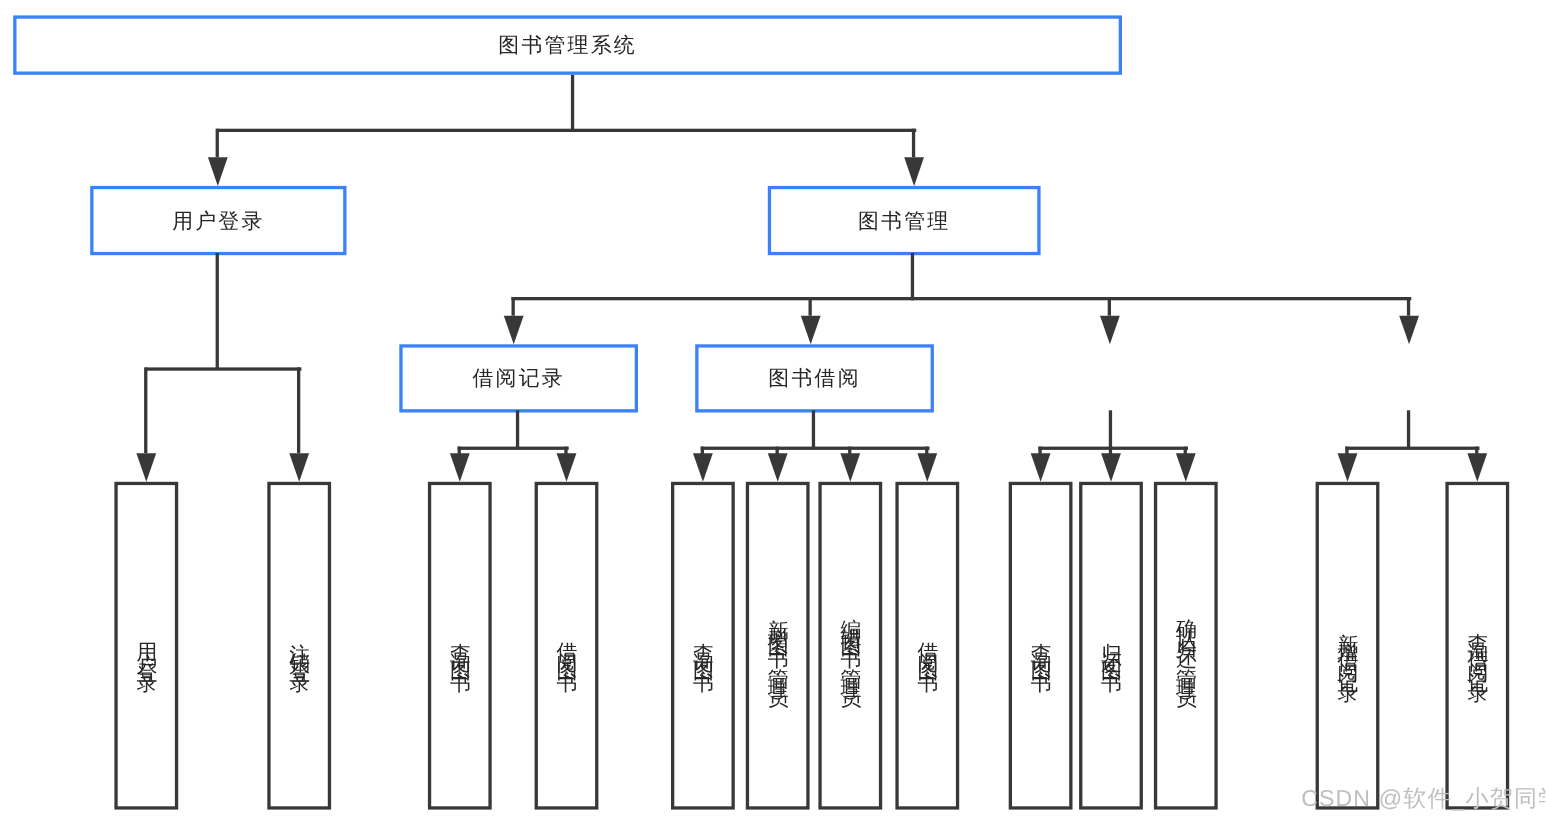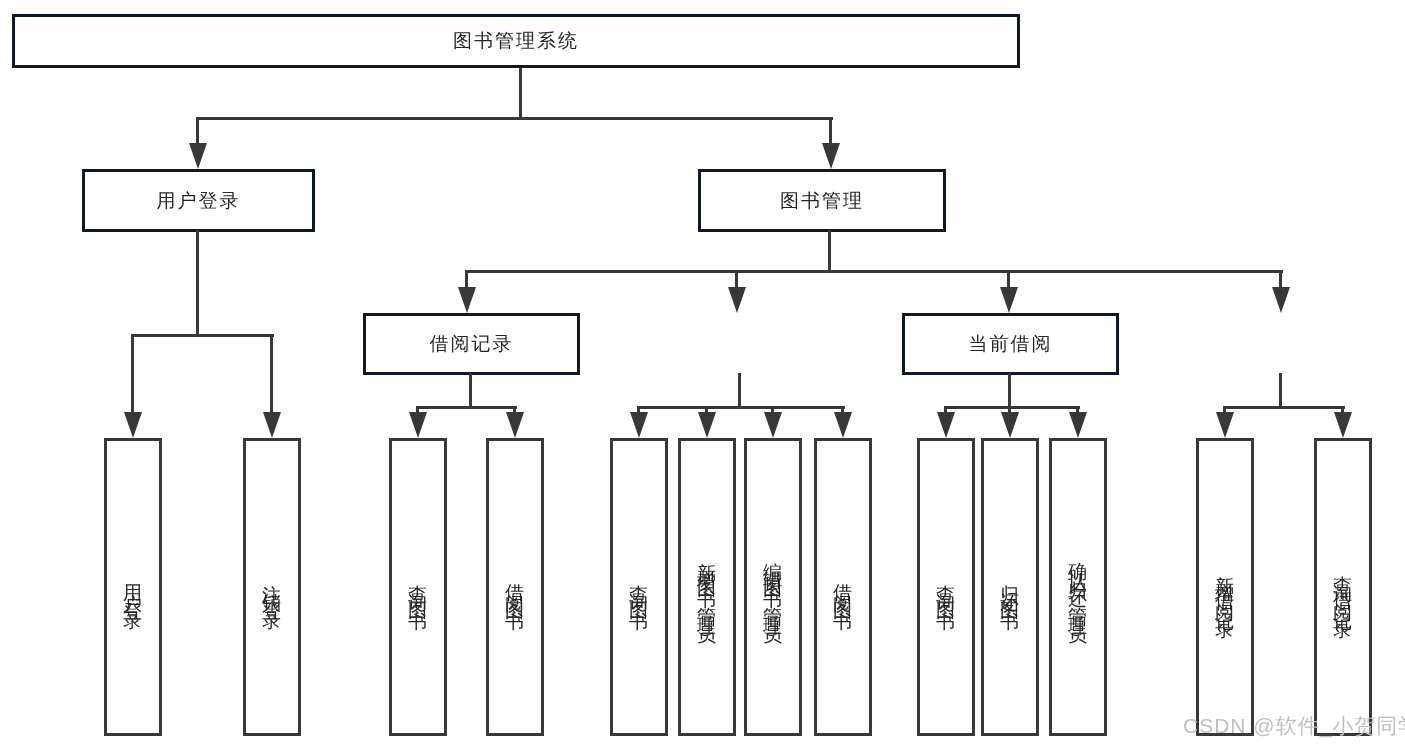--- a/index.html
+++ b/index.html
@@ -1,18 +1,18 @@
 <!DOCTYPE html>
 <html><head>
 <meta charset="utf-8">
 <style>
   html,body{margin:0;padding:0;background:#ffffff;}
   body{font-family:"Liberation Sans","DejaVu Sans",sans-serif;}
   .canvas{position:relative;width:1405px;height:747px;background:#ffffff;overflow:hidden;}
-  .box{position:absolute;box-sizing:border-box;border:3px solid #0f172a;background:#ffffff;
+  .box{position:absolute;box-sizing:border-box;border:3px solid #3b82f6;background:#ffffff;
        display:flex;align-items:center;justify-content:center;
        font-size:19px;color:#262626;letter-spacing:2px;}
   .vbox{position:absolute;box-sizing:border-box;border:3px solid #383838;background:#ffffff;
         display:flex;align-items:center;justify-content:center;}
   .vbox span{writing-mode:vertical-rl;text-orientation:mixed;font-size:19px;color:#262626;
              letter-spacing:9px;line-height:1;}
   .h{position:absolute;height:3px;background:#383838;}
   .v{position:absolute;width:3px;background:#383838;}
   .ah{position:absolute;width:0;height:0;
       border-left:9px solid transparent;border-right:9px solid transparent;
@@ -57,22 +57,22 @@
   <div class="v" style="left:735px;top:270px;height:17px;"></div>
   <div class="ah" style="left:728px;top:287px;"></div>
   <div class="v" style="left:1007px;top:270px;height:17px;"></div>
   <div class="ah" style="left:1000px;top:287px;"></div>
   <div class="v" style="left:1279px;top:270px;height:17px;"></div>
   <div class="ah" style="left:1272px;top:287px;"></div>
 
   <div class="box" style="left:363px;top:313px;width:217px;height:62px;">
     <span>借阅记录</span>
   </div>
-  <div class="box" style="left:902px;top:313px;width:217px;height:62px;">
-    <span>当前借阅</span>
+  <div class="box" style="left:632px;top:313px;width:217px;height:62px;">
+    <span>图书借阅</span>
   </div>
 
   <div class="v" style="left:469px;top:373px;height:35px;"></div>
   <div class="h" style="left:416px;top:406px;width:101px;"></div>
   <div class="v" style="left:416px;top:406px;height:8px;"></div>
   <div class="ah" style="left:409px;top:412px;"></div>
   <div class="v" style="left:513px;top:406px;height:8px;"></div>
   <div class="ah" style="left:506px;top:412px;"></div>
 
   <div class="v" style="left:738px;top:373px;height:35px;"></div>

